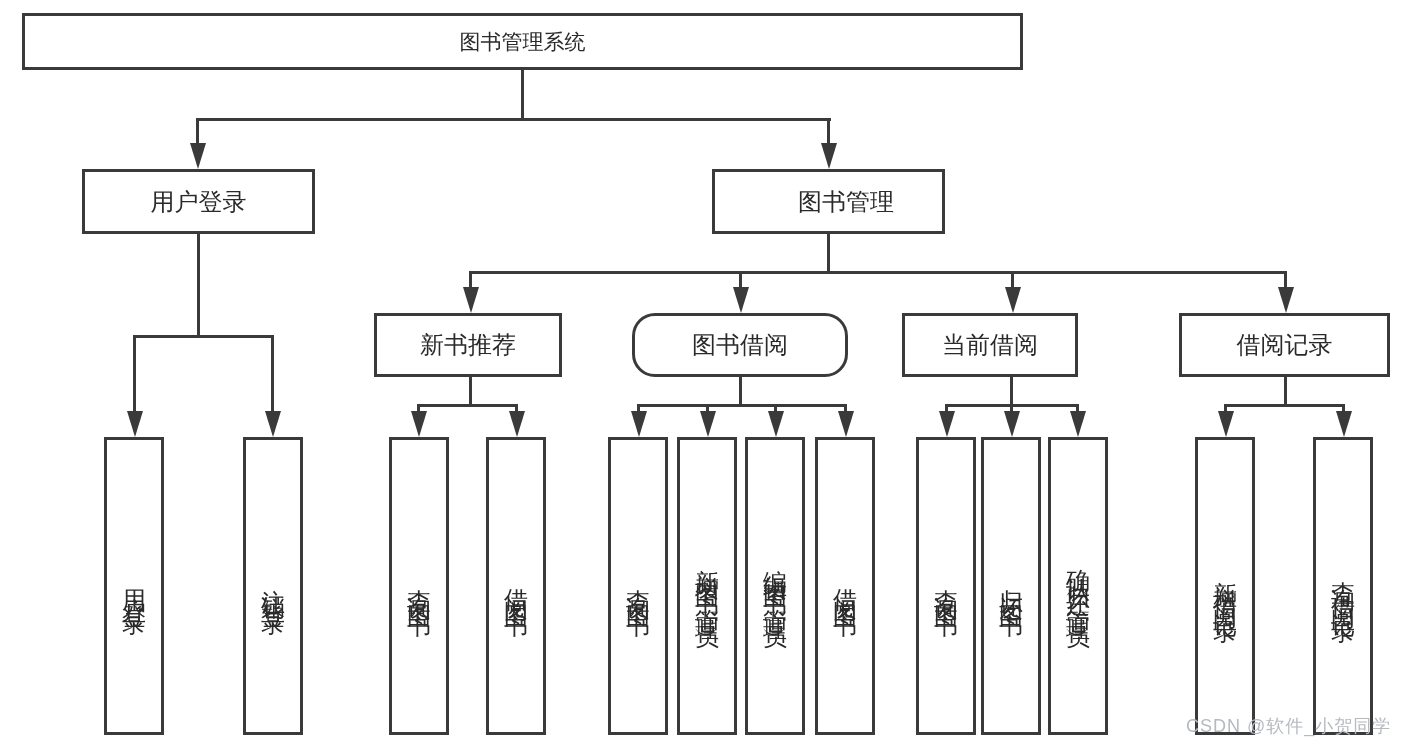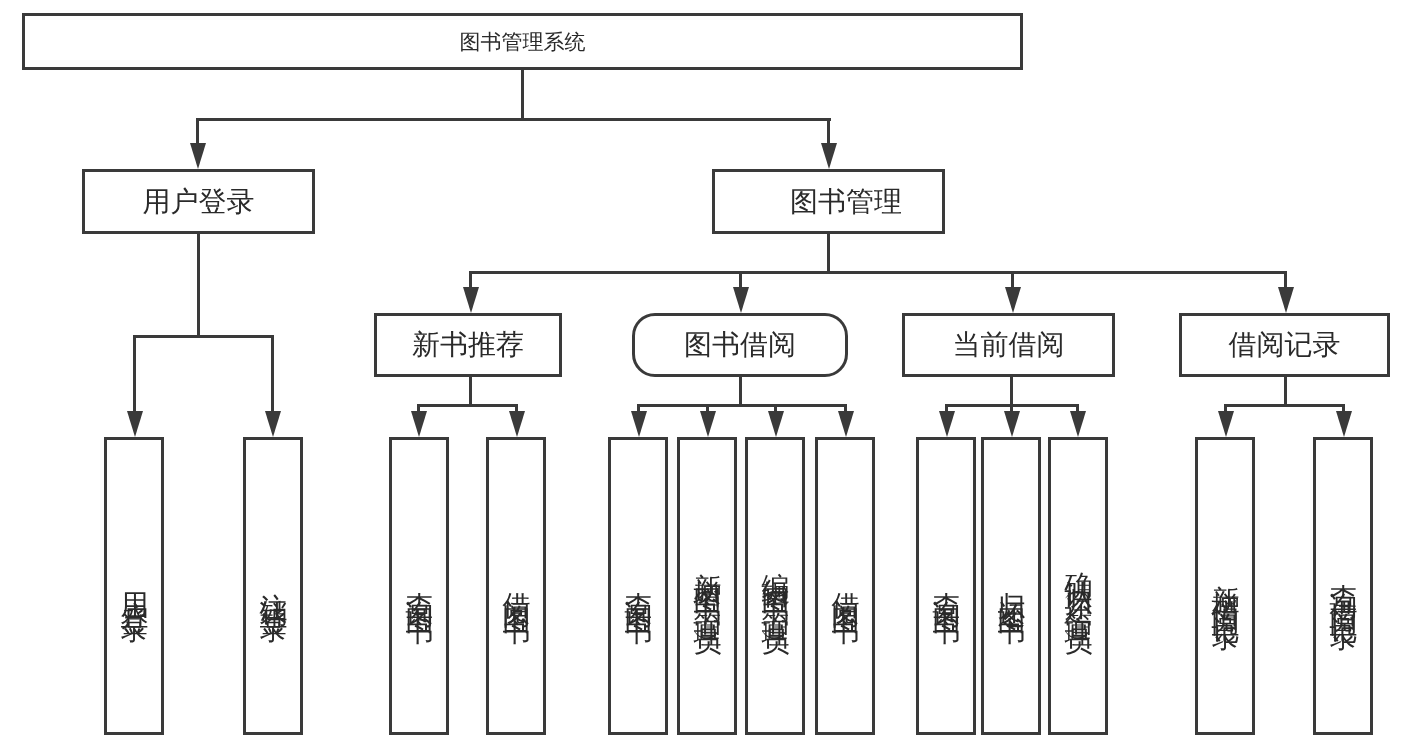--- a/index.html
+++ b/index.html
@@ -18,21 +18,21 @@
   }
   
   .box {
     position: absolute;
     box-sizing: border-box;
     border: 3px solid #3a3a3a;
     background: #ffffff;
     display: flex;
     align-items: center;
     justify-content: center;
-    font-size: 28px;
+    font-size: 24px;
     color: #2a2a2a;
     white-space: nowrap;
   }
   .box.root { font-size: 21px; }
   
   .leaf {
     top: 437px;
     width: 60px;
     height: 298px;
     writing-mode: vertical-rl;
@@ -93,21 +93,21 @@
   <div class="vl" style="left:739px;  top:271px; height:22px;"></div>
   <div class="vl" style="left:1011px; top:271px; height:22px;"></div>
   <div class="vl" style="left:1284px; top:271px; height:22px;"></div>
   <div class="ar" style="left:471px;  top:287px;"></div>
   <div class="ar" style="left:741px;  top:287px;"></div>
   <div class="ar" style="left:1013px; top:287px;"></div>
   <div class="ar" style="left:1286px; top:287px;"></div>
 
   <div class="box" style="left:374px;  top:313px; width:188px; height:64px;">新书推荐</div>
   <div class="box" style="left:632px;  top:313px; width:216px; height:64px;border-radius:23px;">图书借阅</div>
-  <div class="box" style="left:902px;  top:313px; width:213px; height:64px;">当前借阅</div>
+  <div class="box" style="left:902px;  top:313px; width:176px; height:64px;">当前借阅</div>
   <div class="box" style="left:1179px; top:313px; width:211px; height:64px;">借阅记录</div>
 
   <div class="vl" style="left:469px; top:377px; height:29px;"></div>
   <div class="hl" style="left:417px; top:404px; width:101px;"></div>
   <div class="vl" style="left:417px; top:404px; height:12px;"></div>
   <div class="vl" style="left:515px; top:404px; height:12px;"></div>
   <div class="ar" style="left:419px; top:411px;"></div>
   <div class="ar" style="left:517px; top:411px;"></div>
 
   <div class="vl" style="left:739px; top:377px; height:29px;"></div>
@@ -148,14 +148,15 @@
   <div class="box leaf" style="left:745px;">编辑图书（管理员）</div>
   <div class="box leaf" style="left:815px;">借阅图书</div>
 
   <div class="box leaf" style="left:916px;">查询图书</div>
   <div class="box leaf" style="left:981px;">归还图书</div>
   <div class="box leaf" style="left:1048px;">确认归还（管理员）</div>
 
   <div class="box leaf" style="left:1195px;">新增借阅记录</div>
   <div class="box leaf" style="left:1313px;">查询借阅记录</div>
 
+  <div class="watermark">CSDN @软件_小贺同学</div>
 
 </div>
 
 </body></html>

